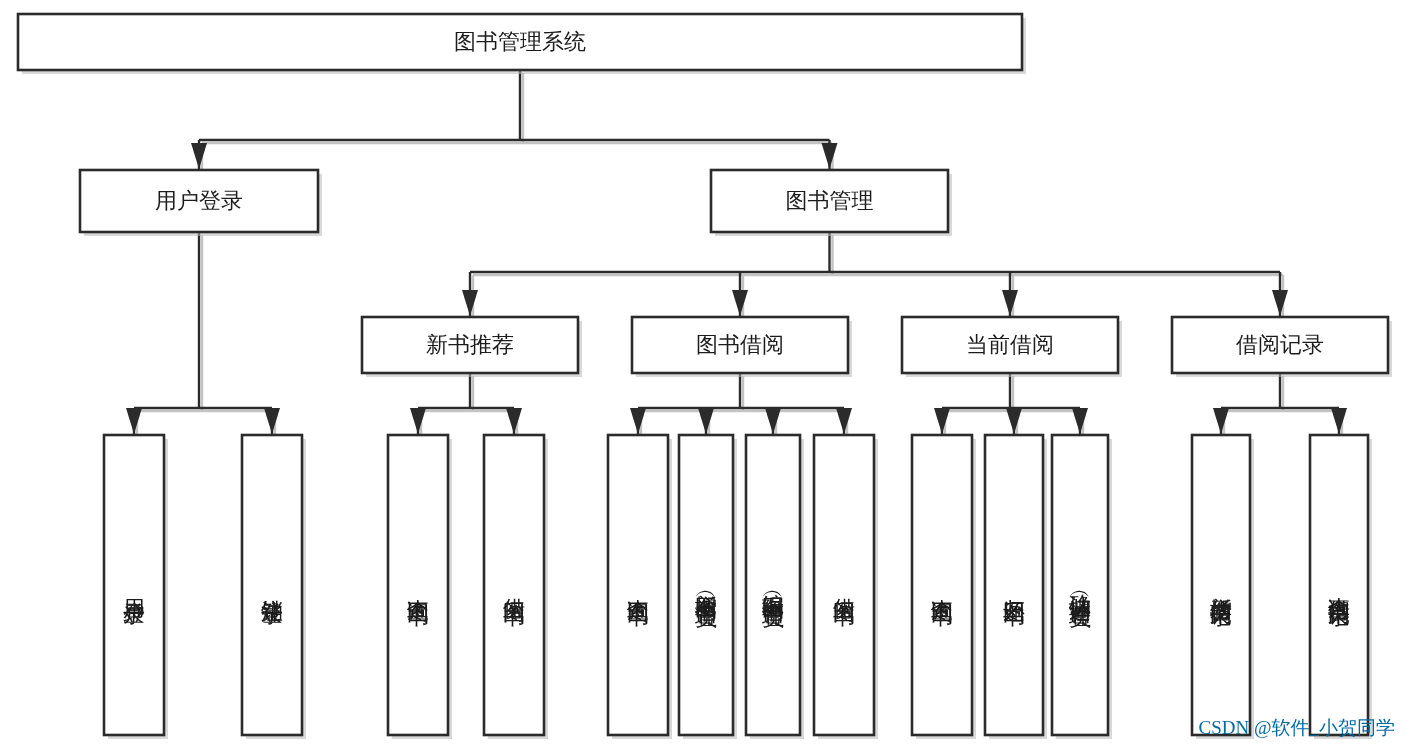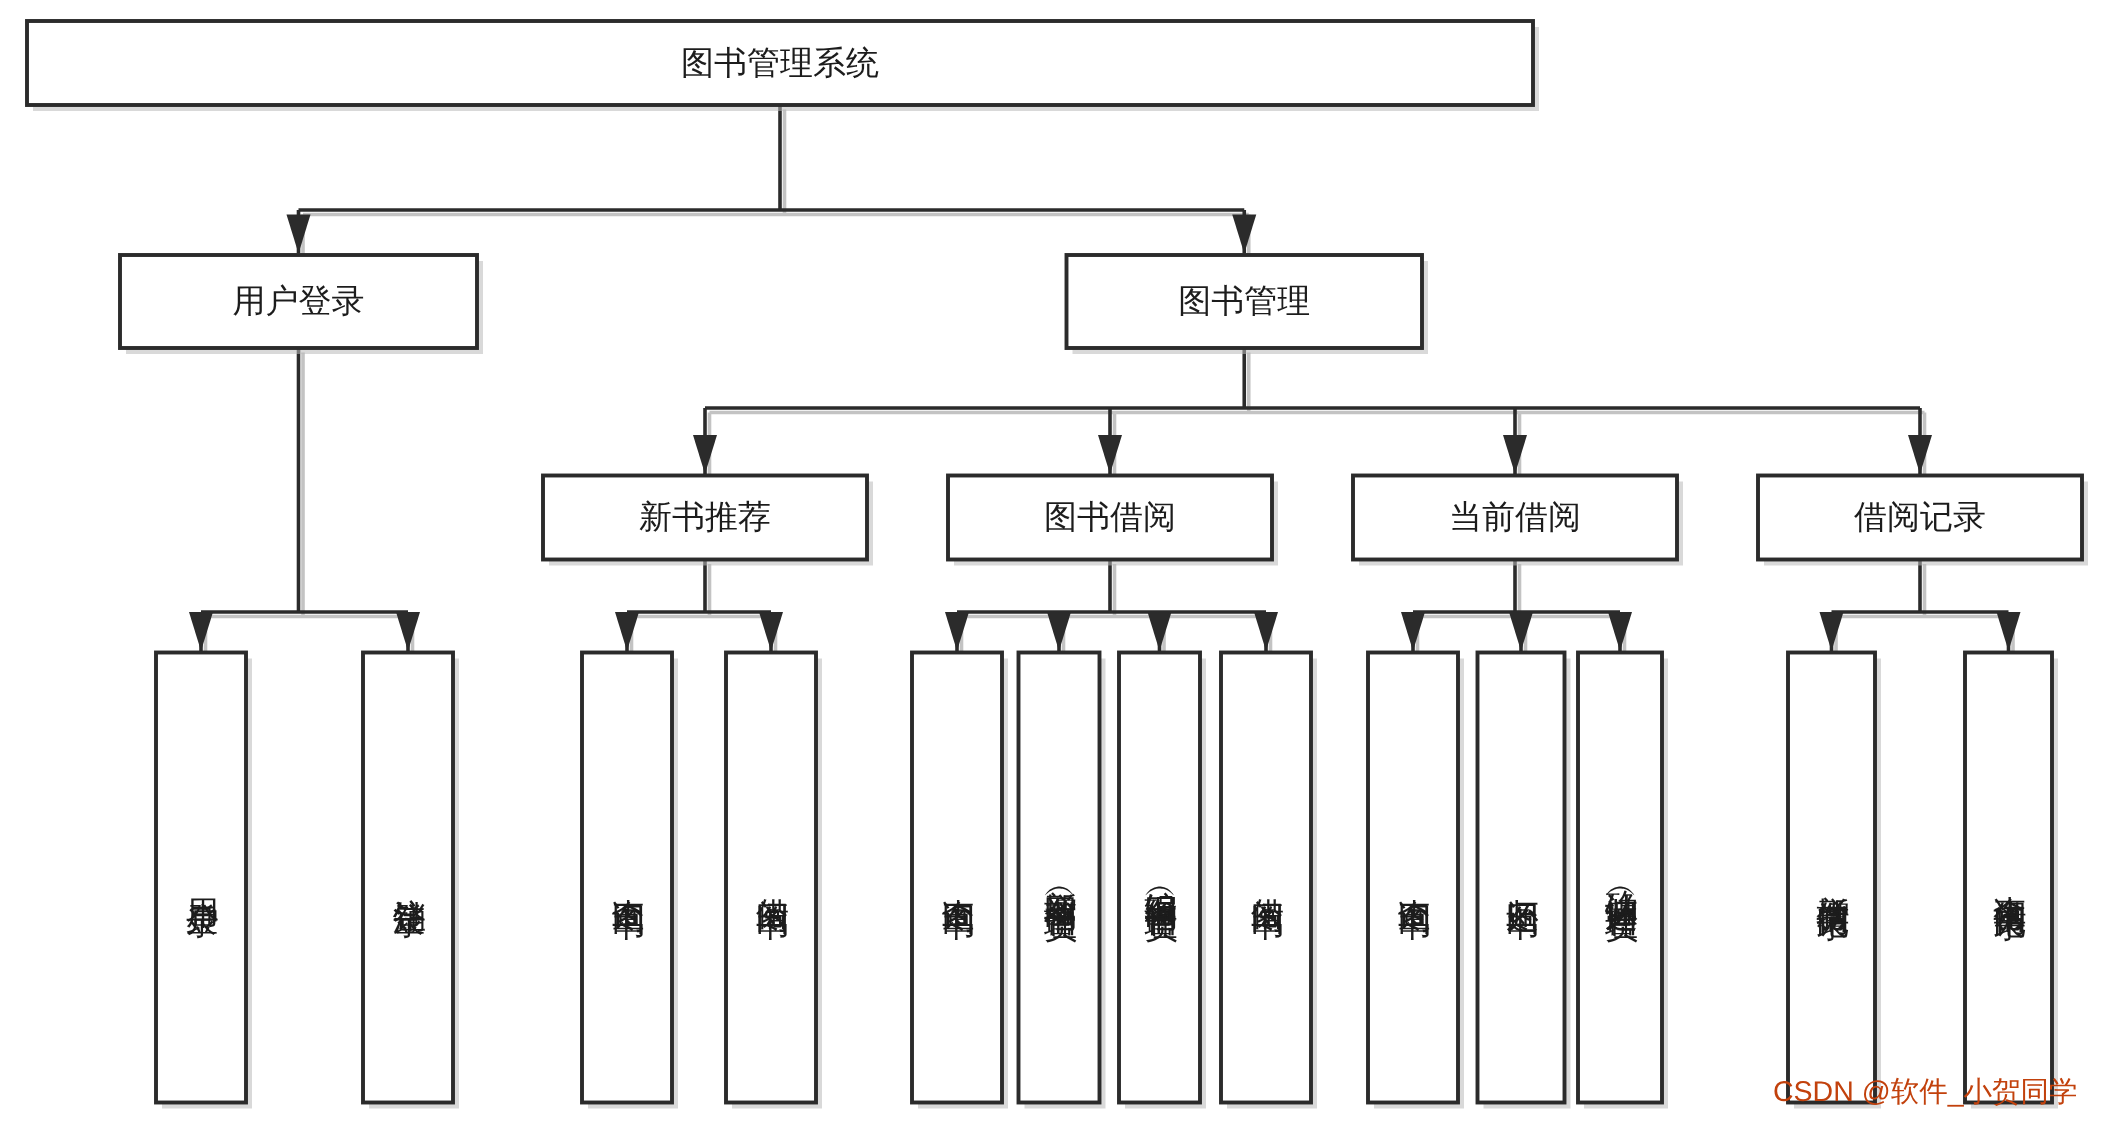--- a/index.html
+++ b/index.html
@@ -65,25 +65,25 @@
     color: #1c1c1c;
     letter-spacing: 2px;
     display: flex;
     align-items: center;
     justify-content: center;
     white-space: nowrap;
     pointer-events: none;
   }
   .watermark {
     position: absolute;
-    right: 20px;
+    right: 10px;
     bottom: 6px;
-    font-family: Liberation Sans, sans-serif;
+    font-family: Liberation Serif, serif;
     font-size: 19px;
-    color: #c2410c;
+    color: #0369a1;
     white-space: nowrap;
     user-select: none;
   }
 </style>
 </head>
 <body>
 
 <div id="diagram-root">
   <svg class="flow" id="flow-svg" viewBox="0 0 1405 747">
       <path d="M 520 70 L 520 140" class="edge-shadow" transform="translate(3,3)"></path>

